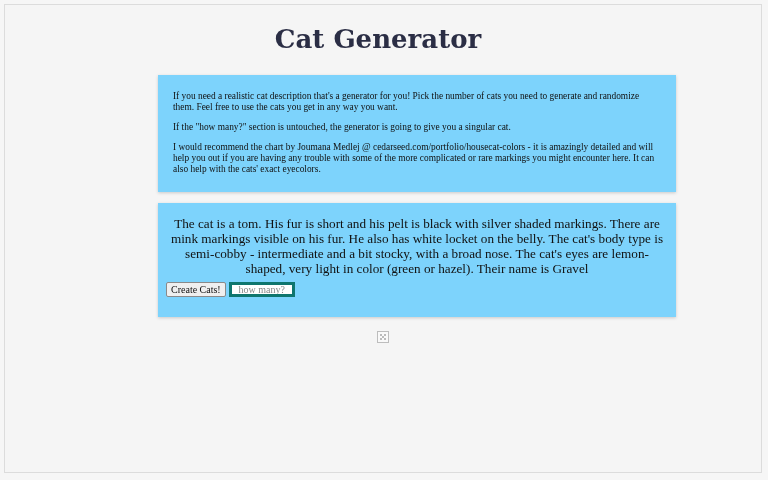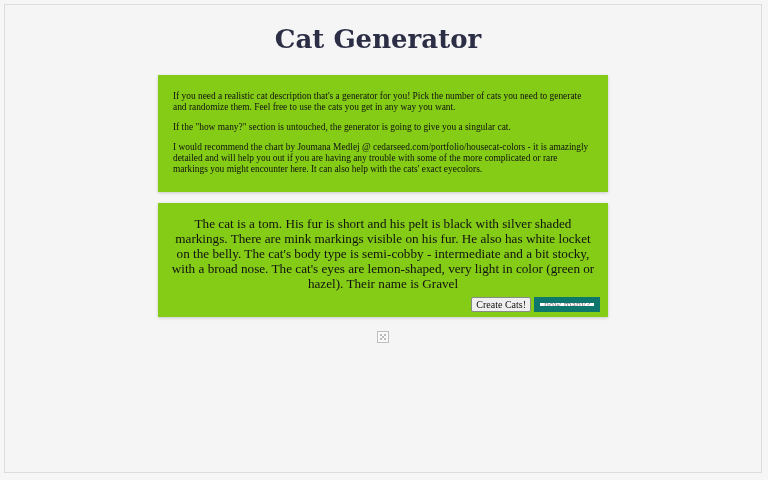--- a/index.html
+++ b/index.html
@@ -15,42 +15,42 @@
     box-sizing: border-box;
   }
   .title {
     position: absolute; left: 0; right: 12px; top: 24px;
     text-align: center; font-weight: bold; font-size: 26px;
     color: #2b2e45;
     font-family: "DejaVu Serif", serif;
     letter-spacing: 0;
   }
   .card {
-    position: absolute; left: 158px; width: 450px;
-    background: #84cc16;
+    position: absolute; left: 158px; width: 518px;
+    background: #7dd3fc;
     box-shadow: 0 1px 3px rgba(0,0,0,0.18);
     box-sizing: border-box;
   }
   .intro { top: 75px; height: 117px; padding: 16px 15px 10px 15px; }
   .intro p {
     margin: 0 0 9px 0; font-size: 9.4px; line-height: 11px; color: #111;
   }
   .result { top: 203px; height: 114px; padding: 9px 8px 0 8px; text-align: center; }
   .result .desc {
     font-size: 13.2px; line-height: 15px; color: #111; margin: 4px;
   }
-  .controls { margin-top: 6px; display: flex; justify-content: flex-end; gap: 3px; }
+  .controls { margin-top: 6px; display: flex; justify-content: flex-start; gap: 3px; }
   .btn {
     font-family: "Liberation Serif", serif; font-size: 10px;
     background: #efefef; border: 1px solid #8a8a8a; border-radius: 2px;
     padding: 1px 4px; height: 15px; line-height: 11px; color: #111;
   }
   .input {
     font-family: "Liberation Serif", serif; font-size: 10px;
-    border: 6px solid #0f766e; width: 66px; height: 15px; box-sizing: border-box;
+    border: 3px solid #0f766e; width: 66px; height: 15px; box-sizing: border-box;
     padding: 0 4px; text-align: center; color: #111;
   }
   .input::placeholder { color: #888; }
   .dice {
     position: absolute; left: 377px; top: 331px; width: 12px; height: 12px;
     border: 1px solid #bdbdbd; background: #f9f9f9; box-sizing: border-box;
   }
   .dice span { position: absolute; width: 2px; height: 2px; background: #bbb; }
 </style>
 </head>

